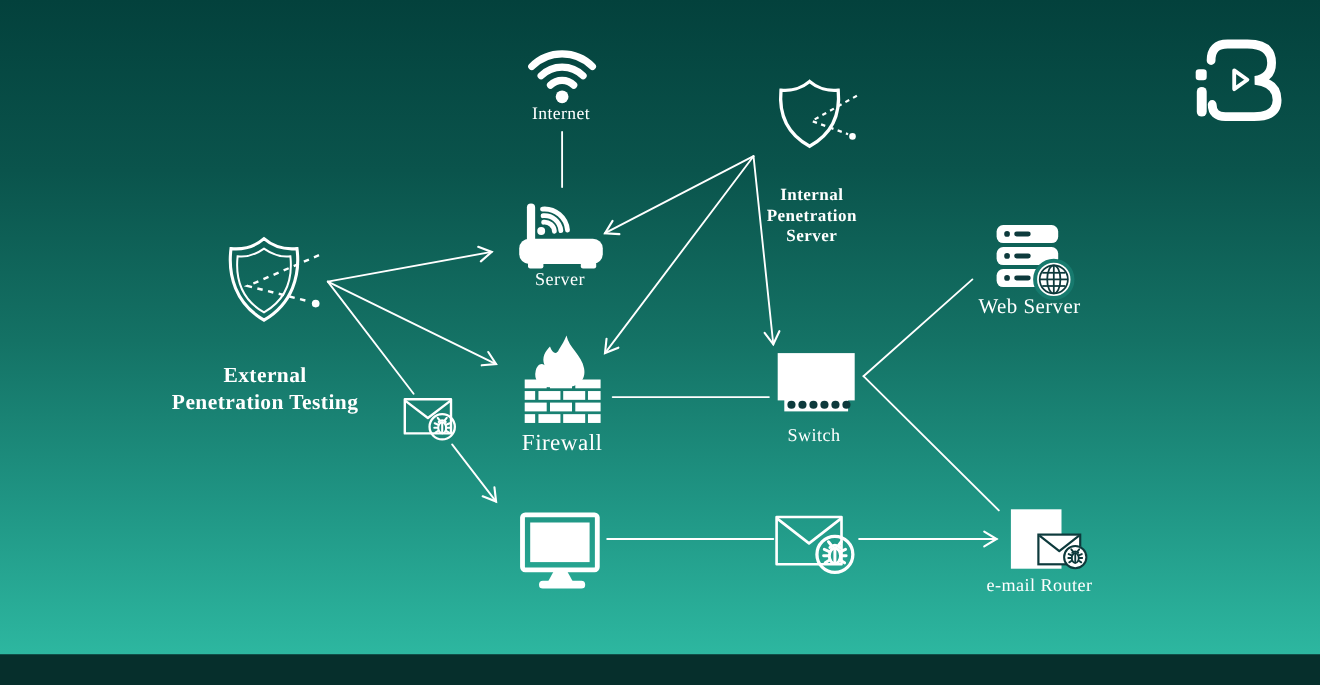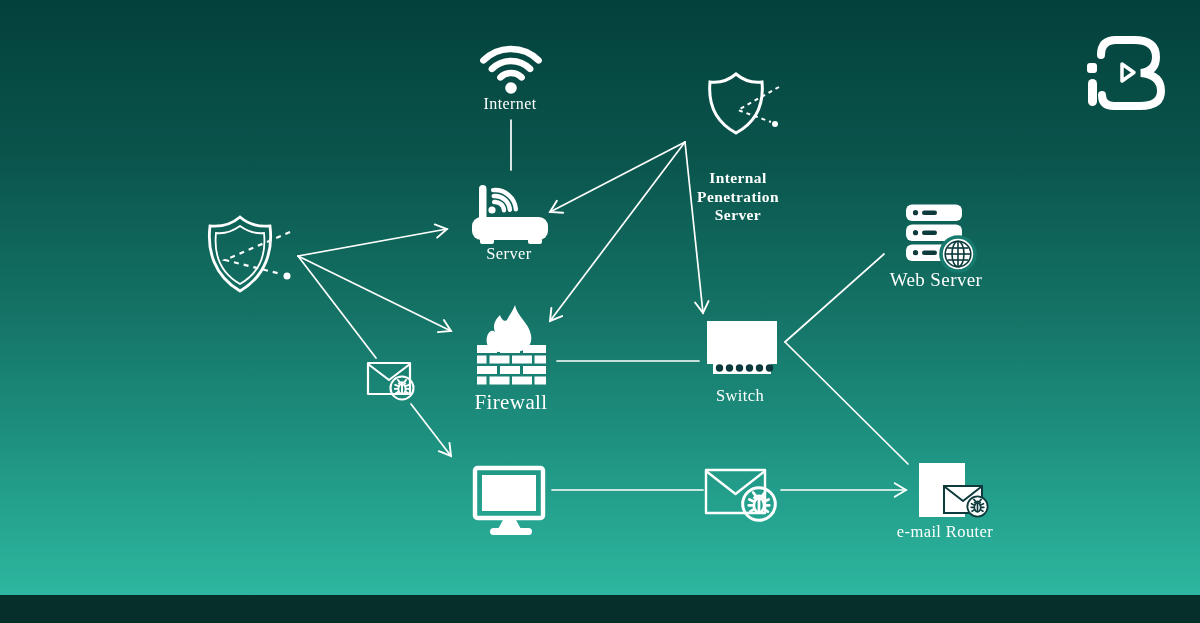--- a/index.html
+++ b/index.html
@@ -189,20 +189,24 @@
   <div class="lbl" style="left:510px;top:95px;font-size:16px">Internet</div>
 
   <div class="lbl" style="left:509px;top:244px;font-size:16.5px">Server</div>
 
   <div class="lbl head" style="left:738px;top:141px;font-size:15.5px;line-height:18.5px">
     <span>Internal</span>
     <span>Penetration</span>
     <span>Server</span>
   </div>
 
+  <div class="lbl head" style="left:241px;top:301px;font-size:19.5px;line-height:25px">
+    <span>External</span>
+    <span>Penetration Testing</span>
+  </div>
 
   <div class="lbl" style="left:511px;top:390px;font-size:21px">Firewall</div>
 
   <div class="lbl" style="left:740px;top:386px;font-size:16.5px">Switch</div>
 
   <div class="lbl" style="left:936px;top:269px;font-size:19px">Web Server</div>
 
   <div class="lbl" style="left:945px;top:522px;font-size:16.5px">e-mail Router</div>
 
 </div>

